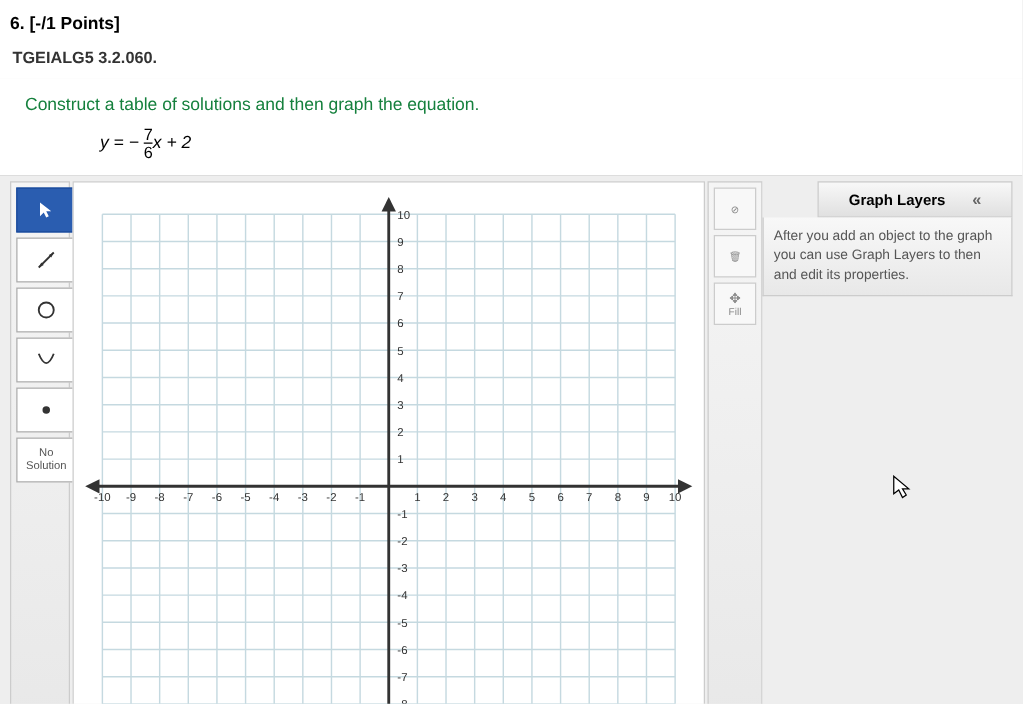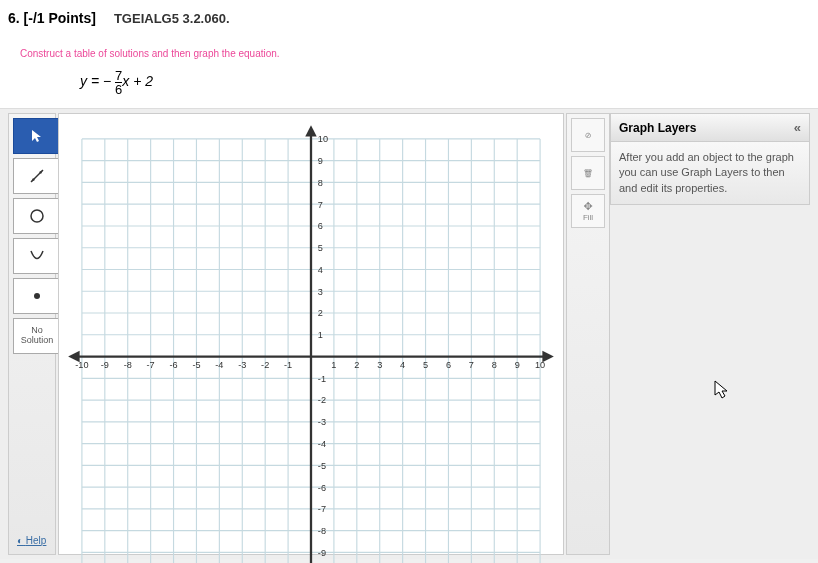--- a/index.html
+++ b/index.html
@@ -6,23 +6,24 @@
     body {
       font-family: Arial, sans-serif;
       background: #f0f0f0;
       width: 818px;
       height: 563px;
       overflow: hidden;
       position: relative;
     }
     .header {
       display: flex;
-      align-items: center;
+      align-items: flex-start;
       padding: 4px 0;
       background: #fff;
+      flex-direction: column;
     }
     .q-number {
       font-weight: bold;
       padding: 6px 8px;
       font-size: 14px;
     }
     .header-btn {
       border: 1px solid #999;
       background: #fff;
       padding: 6px 14px;
@@ -36,22 +37,22 @@
       font-weight: bold;
       padding: 6px 10px;
       color: #333;
     }
     .content {
       padding: 12px 20px;
       background: #fff;
       border-bottom: 1px solid #ddd;
     }
     .instruction {
-      font-size: 10px;
-      color: #ec4899;
+      font-size: 14px;
+      color: #15803d;
       margin-bottom: 10px;
     }
     .equation {
       font-size: 14px;
       margin-left: 60px;
       font-style: italic;
     }
     .frac {
       display: inline-block;
       vertical-align: middle;
@@ -142,26 +143,27 @@
       color: #888;
       cursor: pointer;
     }
     .layers-panel {
       width: 200px;
       background: #eee;
     }
     .layers-header {
       background: linear-gradient(#f8f8f8,#e0e0e0);
       border: 1px solid #ccc;
-      padding: 6px 8px;
+      padding: 6px 24px;
       font-size: 12px;
       font-weight: bold;
       display: flex;
       justify-content: space-between;
       align-items: center;
+      margin-left: 44px;
     }
     .layers-body {
       background: linear-gradient(#f8f8f8,#e8e8e8);
       border: 1px solid #ccc;
       border-top: none;
       padding: 8px;
       font-size: 11px;
       color: #555;
       line-height: 1.4;
     }

